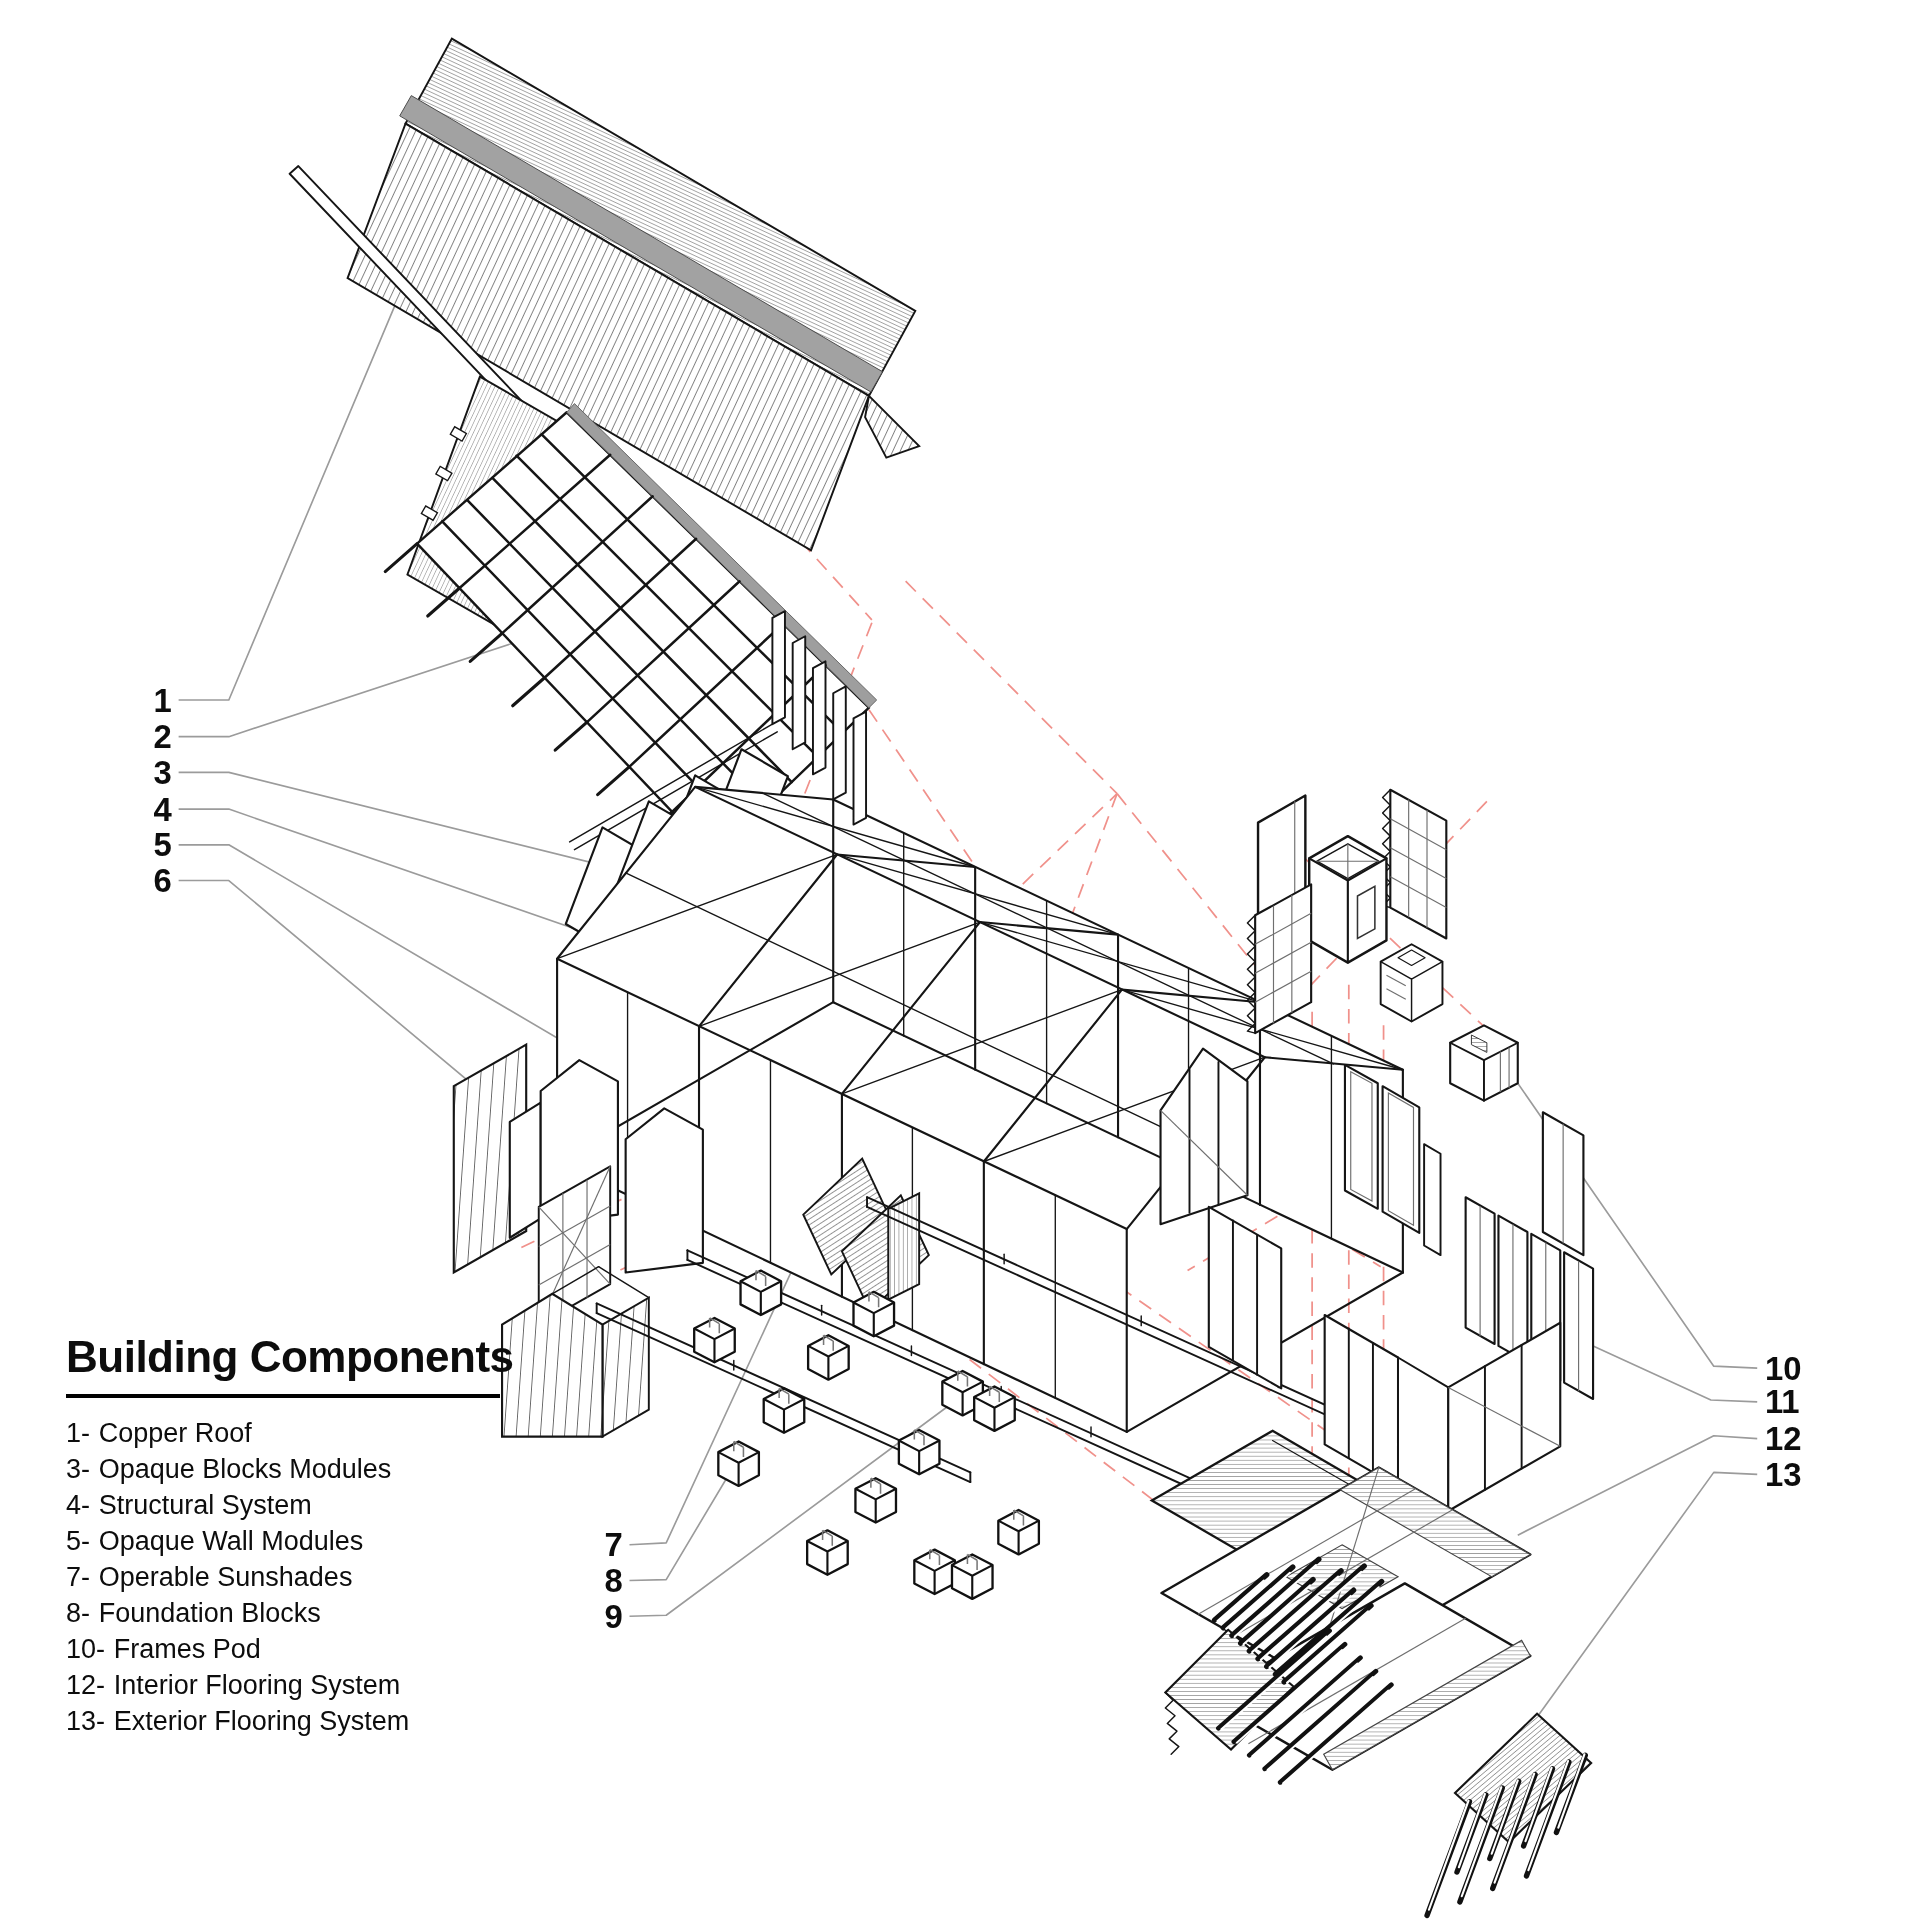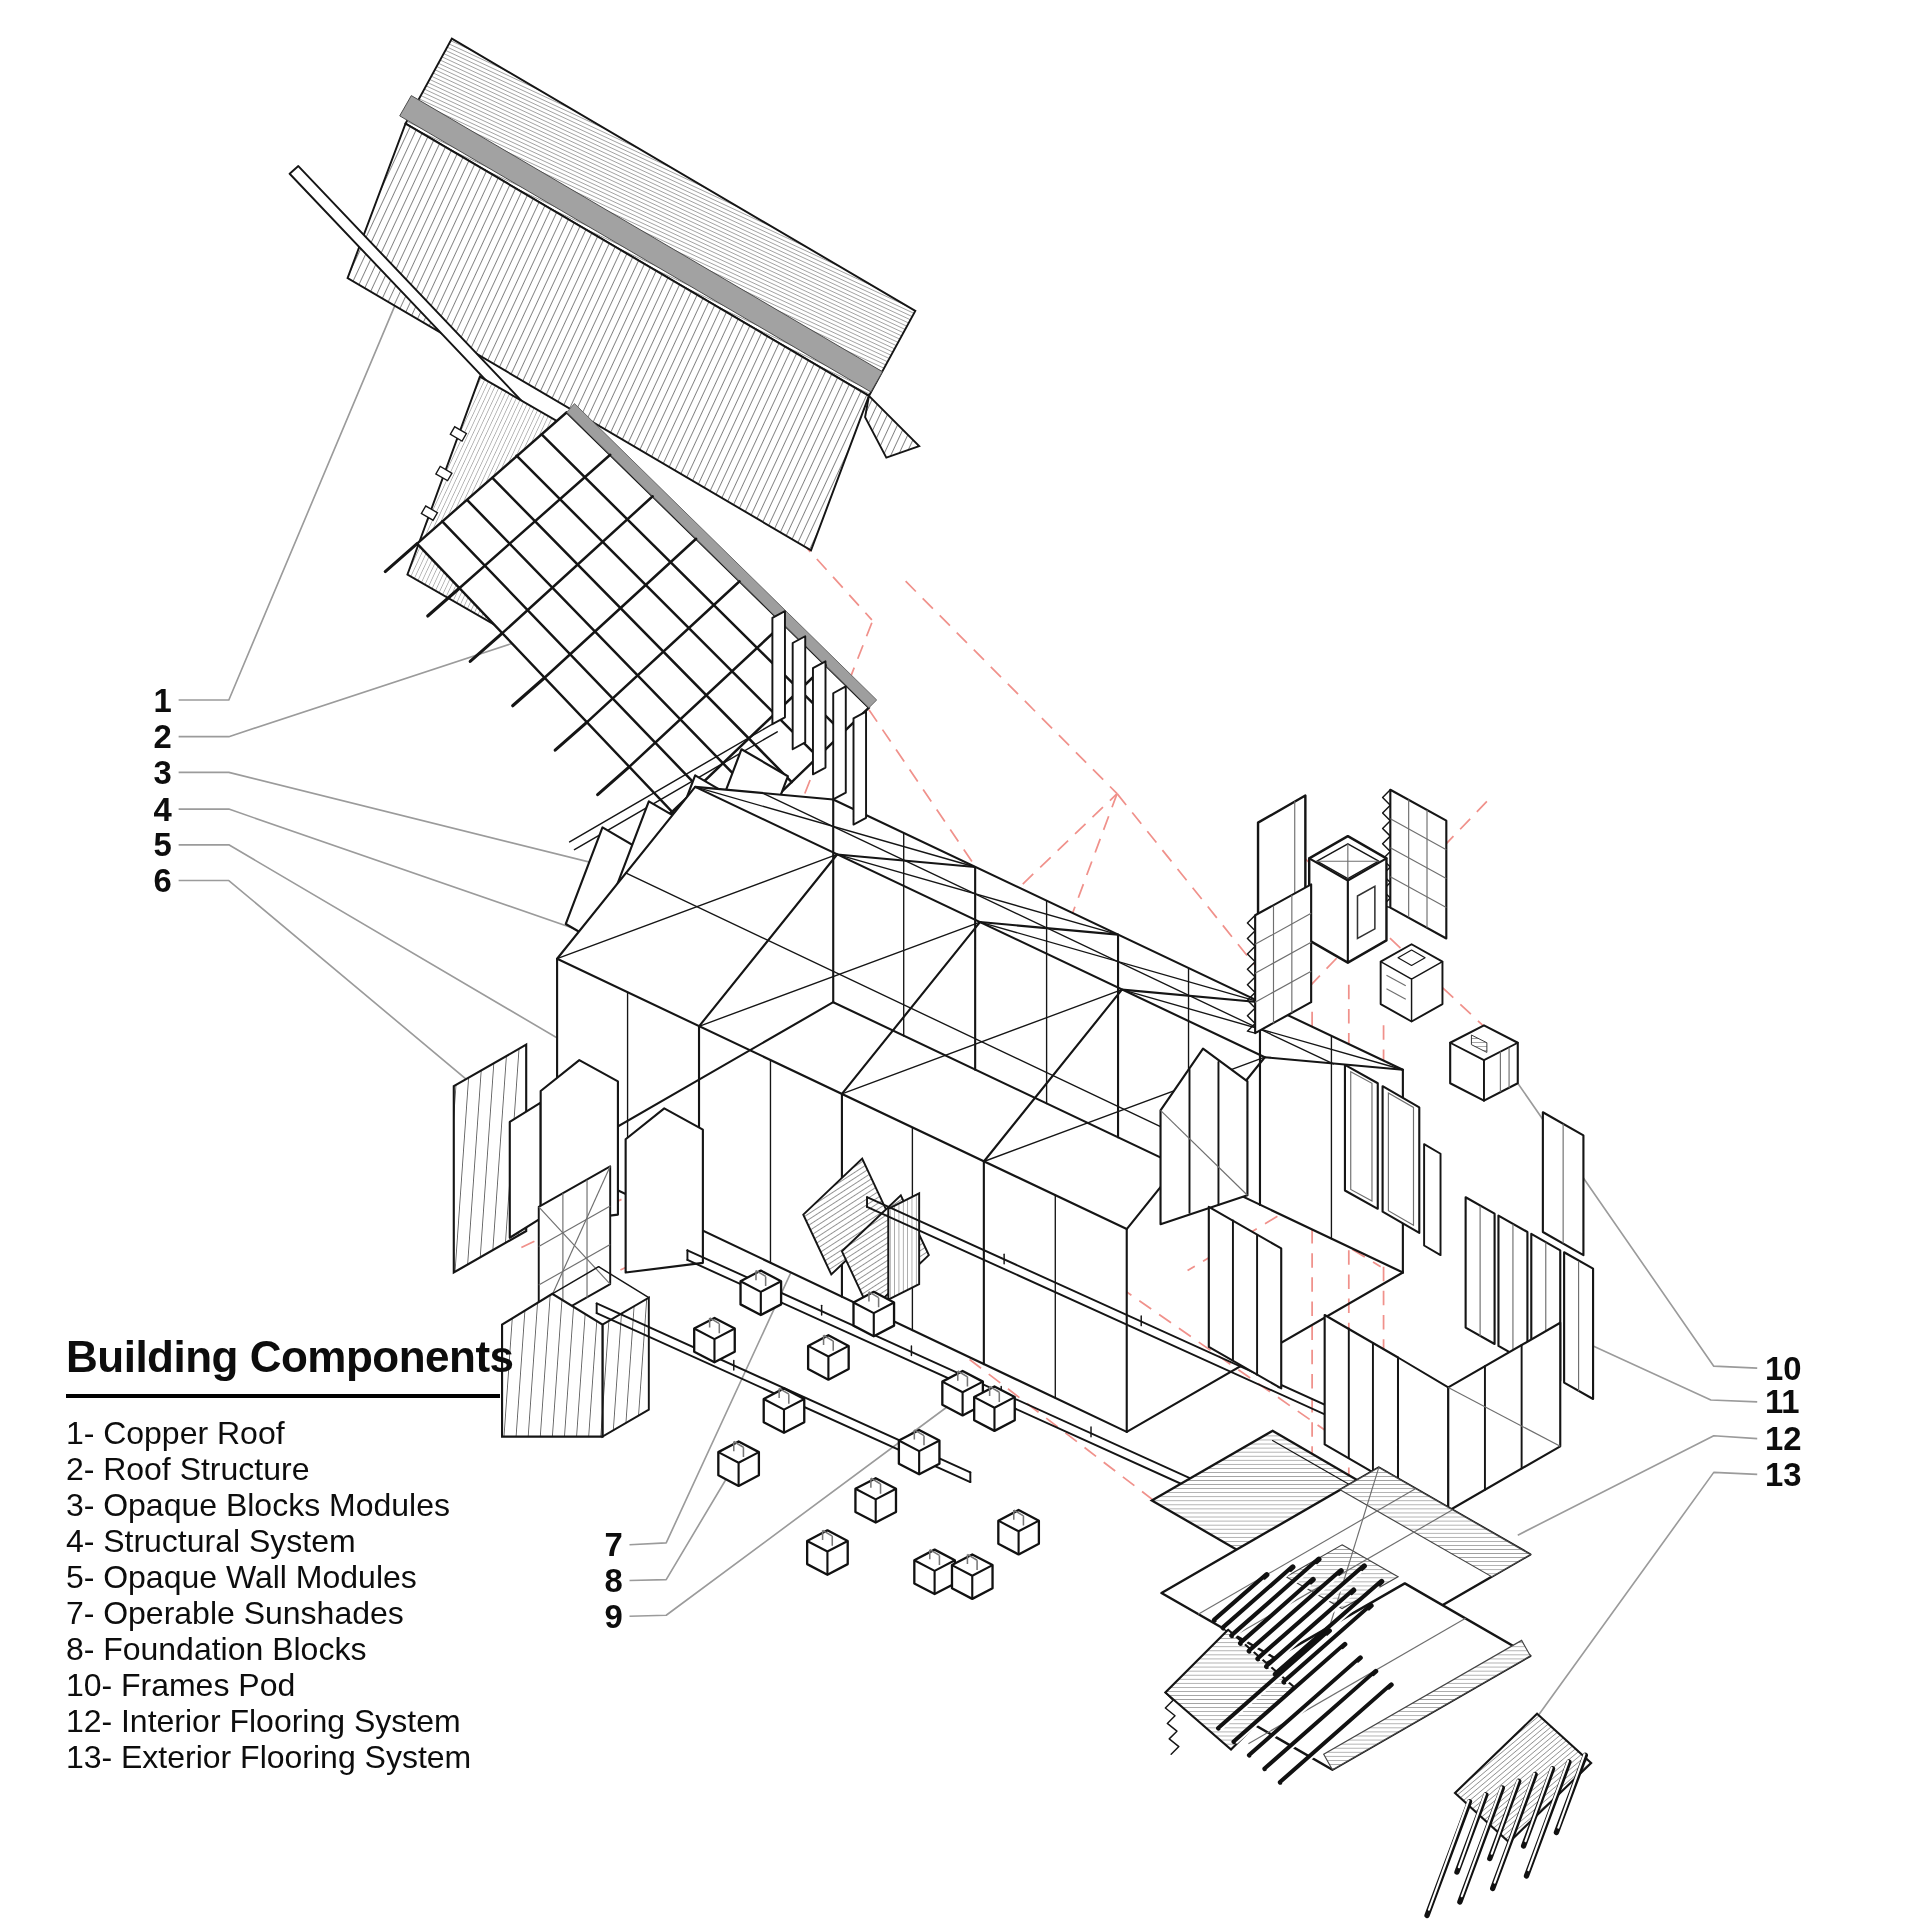--- a/index.html
+++ b/index.html
@@ -3,21 +3,21 @@
 <meta charset="utf-8">
 <style>
   html,body{margin:0;padding:0;background:#ffffff;}
   #page{position:relative;width:1931px;height:1931px;background:#fff;overflow:hidden;
         font-family:"Liberation Sans","DejaVu Sans",sans-serif;}
   #axon{position:absolute;left:0;top:0;}
   
   #legend{position:absolute;left:66px;top:1332px;width:454px;color:#0d0d0d;}
   #legend h2{margin:0;font-size:44px;font-weight:bold;letter-spacing:-0.5px;}
   #legend .rule{width:434px;border:none;border-top:4.8px solid #000;margin:11.6px 0 17.4px 0;height:0;}
-  #legend ol{list-style:none;margin:0;padding:0;font-size:32px;line-height:36px;}
+  #legend ol{list-style:none;margin:0;padding:0;font-size:27px;line-height:36px;}
   #legend li span.num{margin-right:8.7px;}
   
   .ln{stroke:#151515;fill:none;stroke-linecap:round;stroke-linejoin:round;}
   .w{fill:#ffffff;} .s12{stroke-width:1.2;} .s15{stroke-width:1.5;}
   .s2{stroke-width:2;} .s22{stroke-width:2.2;} .s25{stroke-width:2.5;}
   .thin{stroke:#6f6f6f;stroke-width:1.2;fill:none;}
   .leader{stroke:#9b9b9b;stroke-width:1.7;fill:none;stroke-linejoin:round;}
   .dash{stroke:#f0918b;stroke-width:1.8;fill:none;stroke-dasharray:15 10;}
   .co{font-family:"Liberation Sans","DejaVu Sans",sans-serif;font-size:34px;font-weight:bold;fill:#0d0d0d;}
 </style>
@@ -476,21 +476,20 @@
     <text class="co" x="1828" y="1502">12</text>
     <text class="co" x="1828" y="1539">13</text>
   </g>
 </svg>
 
 <div id="legend">
   <h2>Building Components</h2>
   <hr class="rule">
   <ol>
     <li><span class="num">1-</span><span>Copper Roof</span></li>
-    <li><span class="num">2-</span><span>Roof Structure</span></li>
     <li><span class="num">3-</span><span>Opaque Blocks Modules</span></li>
     <li><span class="num">4-</span><span>Structural System</span></li>
     <li><span class="num">5-</span><span>Opaque Wall Modules</span></li>
     <li><span class="num">7-</span><span>Operable Sunshades</span></li>
     <li><span class="num">8-</span><span>Foundation Blocks</span></li>
     <li><span class="num">10-</span><span>Frames Pod</span></li>
     <li><span class="num">12-</span><span>Interior Flooring System</span></li>
     <li><span class="num">13-</span><span>Exterior Flooring System</span></li>
   </ol>
 </div>

